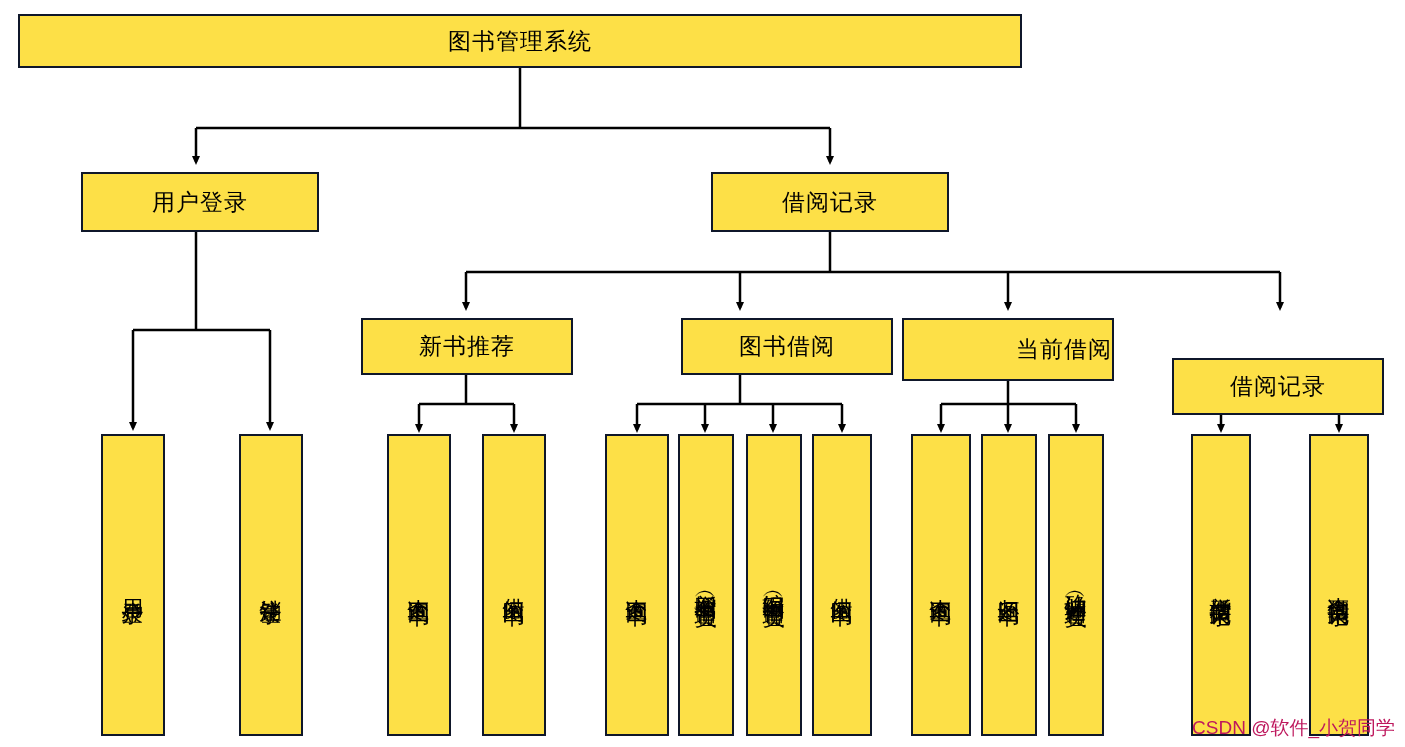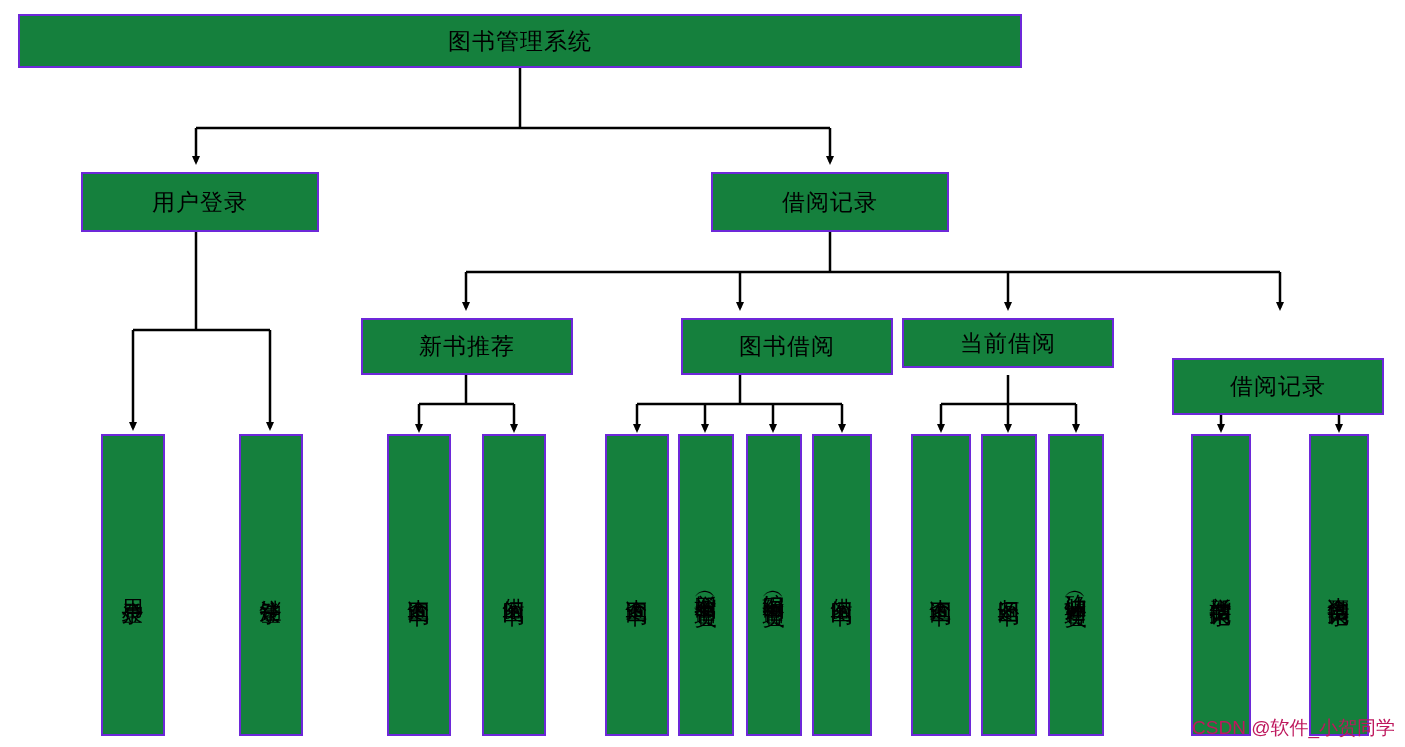--- a/index.html
+++ b/index.html
@@ -13,22 +13,22 @@
   #canvas {
     position: relative;
     width: 1405px;
     height: 747px;
     background: #ffffff;
     overflow: hidden;
   }
   .node {
     position: absolute;
     box-sizing: border-box;
-    border: 2px solid #6d28d9;
-    background: #15803d;
+    border: 2px solid #0f172a;
+    background: #fde047;
     display: flex;
     align-items: center;
     justify-content: center;
     color: #000000;
   }
   .node.h {
     font-size: 23px;
     letter-spacing: 1px;
   }
   .node.v {
@@ -128,21 +128,21 @@
   </div>
 
   <div class="node h" style="left:361px; top:318px; width:212px; height:57px;align-items:center;">
     <span>新书推荐</span>
   </div>
 
   <div class="node h" style="left:633px; top:318px; width:212px; height:57px;margin-left:48px;">
     <span>图书借阅</span>
   </div>
 
-  <div class="node h" style="left:902px; top:318px; width:212px; height:50px;">
+  <div class="node h" style="left:902px; top:318px; width:212px; height:63px;justify-content:flex-end;">
     <span>当前借阅</span>
   </div>
 
   <div class="node h" style="left:1172px; top:318px; width:212px; height:57px;margin-top:40px;">
     <span>借阅记录</span>
   </div>
 
   <div class="node v" style="left:101px; top:434px; width:64px; height:302px;">
     <span>用户登录</span>
   </div>

